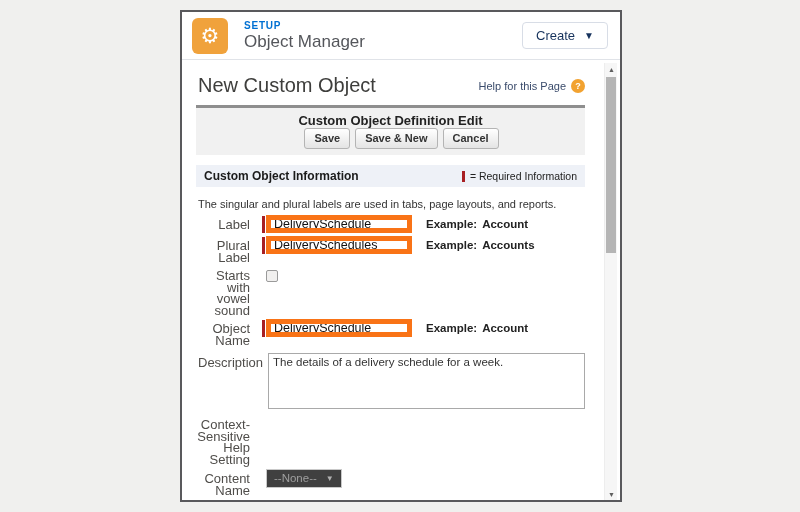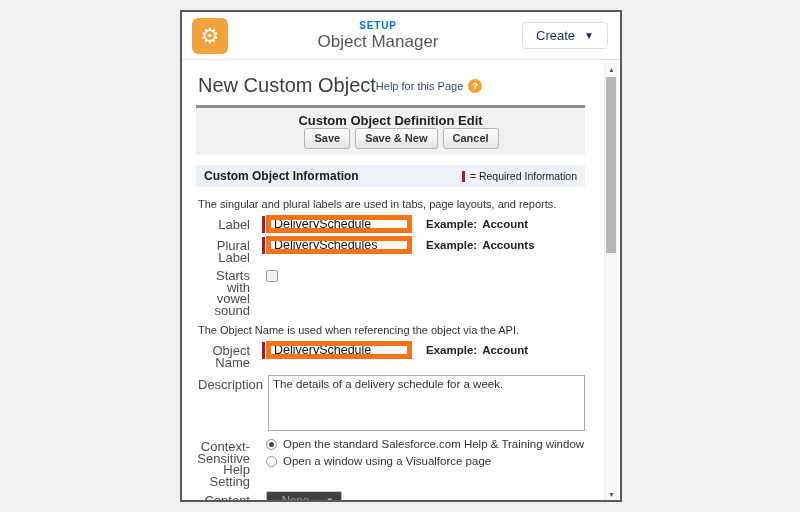--- a/index.html
+++ b/index.html
@@ -7,32 +7,32 @@
 
   .card { position:absolute; left:180px; top:10px; width:442px; height:492px;
           background:#fff; border:2px solid #59595c; overflow:hidden; }
 
   
   .app-header { height:48px; display:flex; align-items:center; padding:0 12px 0 10px;
                 border-bottom:1px solid #e0e3e8; background:#fff; }
   .gear-badge { width:36px; height:36px; border-radius:6px; background:#f0a23c;
                 display:flex; align-items:center; justify-content:center; flex-shrink:0; }
   .gear-glyph { color:#fff; font-size:21px; line-height:1; }
-  .header-text { margin-left:6px; flex:1;text-align:center; }
+  .header-text { margin-left:16px; flex:1; }
   .eyebrow { font-size:10px; font-weight:700; letter-spacing:.8px; color:#0070d2; }
   .app-title { font-size:17px; color:#54565b; margin-top:1px; }
   .create-btn { display:flex; align-items:center; gap:9px; background:#fff;
                 border:1px solid #d8dde6; border-radius:4px; padding:5px 13px;
                 font-size:13px; color:#16325c; cursor:pointer; }
   .caret-down { font-size:10px; color:#16325c; line-height:1; }
 
   
   .content { position:relative; height:441px; padding:6px 35px 0 14px; overflow:hidden; }
 
-  .title-row { display:flex; align-items:center; justify-content:flex-start; margin:8px 0 8px 2px; }
+  .title-row { display:flex; align-items:center; justify-content:space-between; margin:8px 0 8px 2px; }
   .page-title { font-size:20px; font-weight:400; color:#3e3e3c; }
   .help-link { display:flex; align-items:center; gap:5px; font-size:11px; color:#3a4b6b; cursor:pointer; }
   .help-q { width:14px; height:14px; border-radius:50%; background:#f2a230; color:#fff;
             font-size:9px; font-weight:700; display:flex; align-items:center; justify-content:center; }
 
   .toolbar { background:#f1f1f1; border-top:3px solid #8e8e8e; padding:5px 8px 6px;
              display:flex; align-items:center;flex-direction:column; }
   .toolbar-title { font-size:13px; font-weight:700; color:#222; }
   .btn-group { display:flex; gap:5px; margin-left:22px;border-radius:14px; }
   .btn { font-size:11px; font-weight:700; color:#333; padding:3px 9px 4px;
@@ -149,49 +149,38 @@
           <span>Example:</span><span class="ex-val">Accounts</span>
         </span>
       </div>
 
       <div class="row">
         <div class="row-label">Starts with vowel sound</div>
         <span class="req-input-bar" style="visibility:hidden"></span>
         <span class="checkbox"></span>
       </div>
 
-      <div class="help-text" style="margin-top:8px">The Object Name is used when referencing the object via the API.</div>
 
       <div class="row">
         <div class="row-label">Object Name</div>
         <span class="req-input-bar"></span>
         <input class="text-input" type="text" value="DeliverySchedule" style="">
         <span class="example">
           <span>Example:</span><span class="ex-val">Account</span>
         </span>
       </div>
 
       <div class="row" style="margin-top:7px">
         <div class="row-label" style="width:66px;margin-right:6px;text-align:left;padding-left:2px">Description</div>
         <textarea class="desc-textarea" style="">The details of a delivery schedule for a week.</textarea>
       </div>
 
       <div class="row" style="margin-top:6px">
         <div class="row-label">Context-Sensitive Help Setting</div>
         <span class="req-input-bar" style="visibility:hidden"></span>
-        <div>
-          <div class="radio-opt">
-            <span class="radio on"></span>
-            <span class="radio-label">Open the standard Salesforce.com Help &amp; Training window</span>
-          </div>
-          <div class="radio-opt">
-            <span class="radio"></span>
-            <span class="radio-label">Open a window using a Visualforce page</span>
-          </div>
-        </div>
       </div>
 
       <div class="row" style="margin-top:4px">
         <div class="row-label">Content Name</div>
         <span class="req-input-bar" style="visibility:hidden"></span>
         <span class="fake-select">
           <span>--None--</span>
           <span class="caret">▼</span>
         </span>
       </div>

